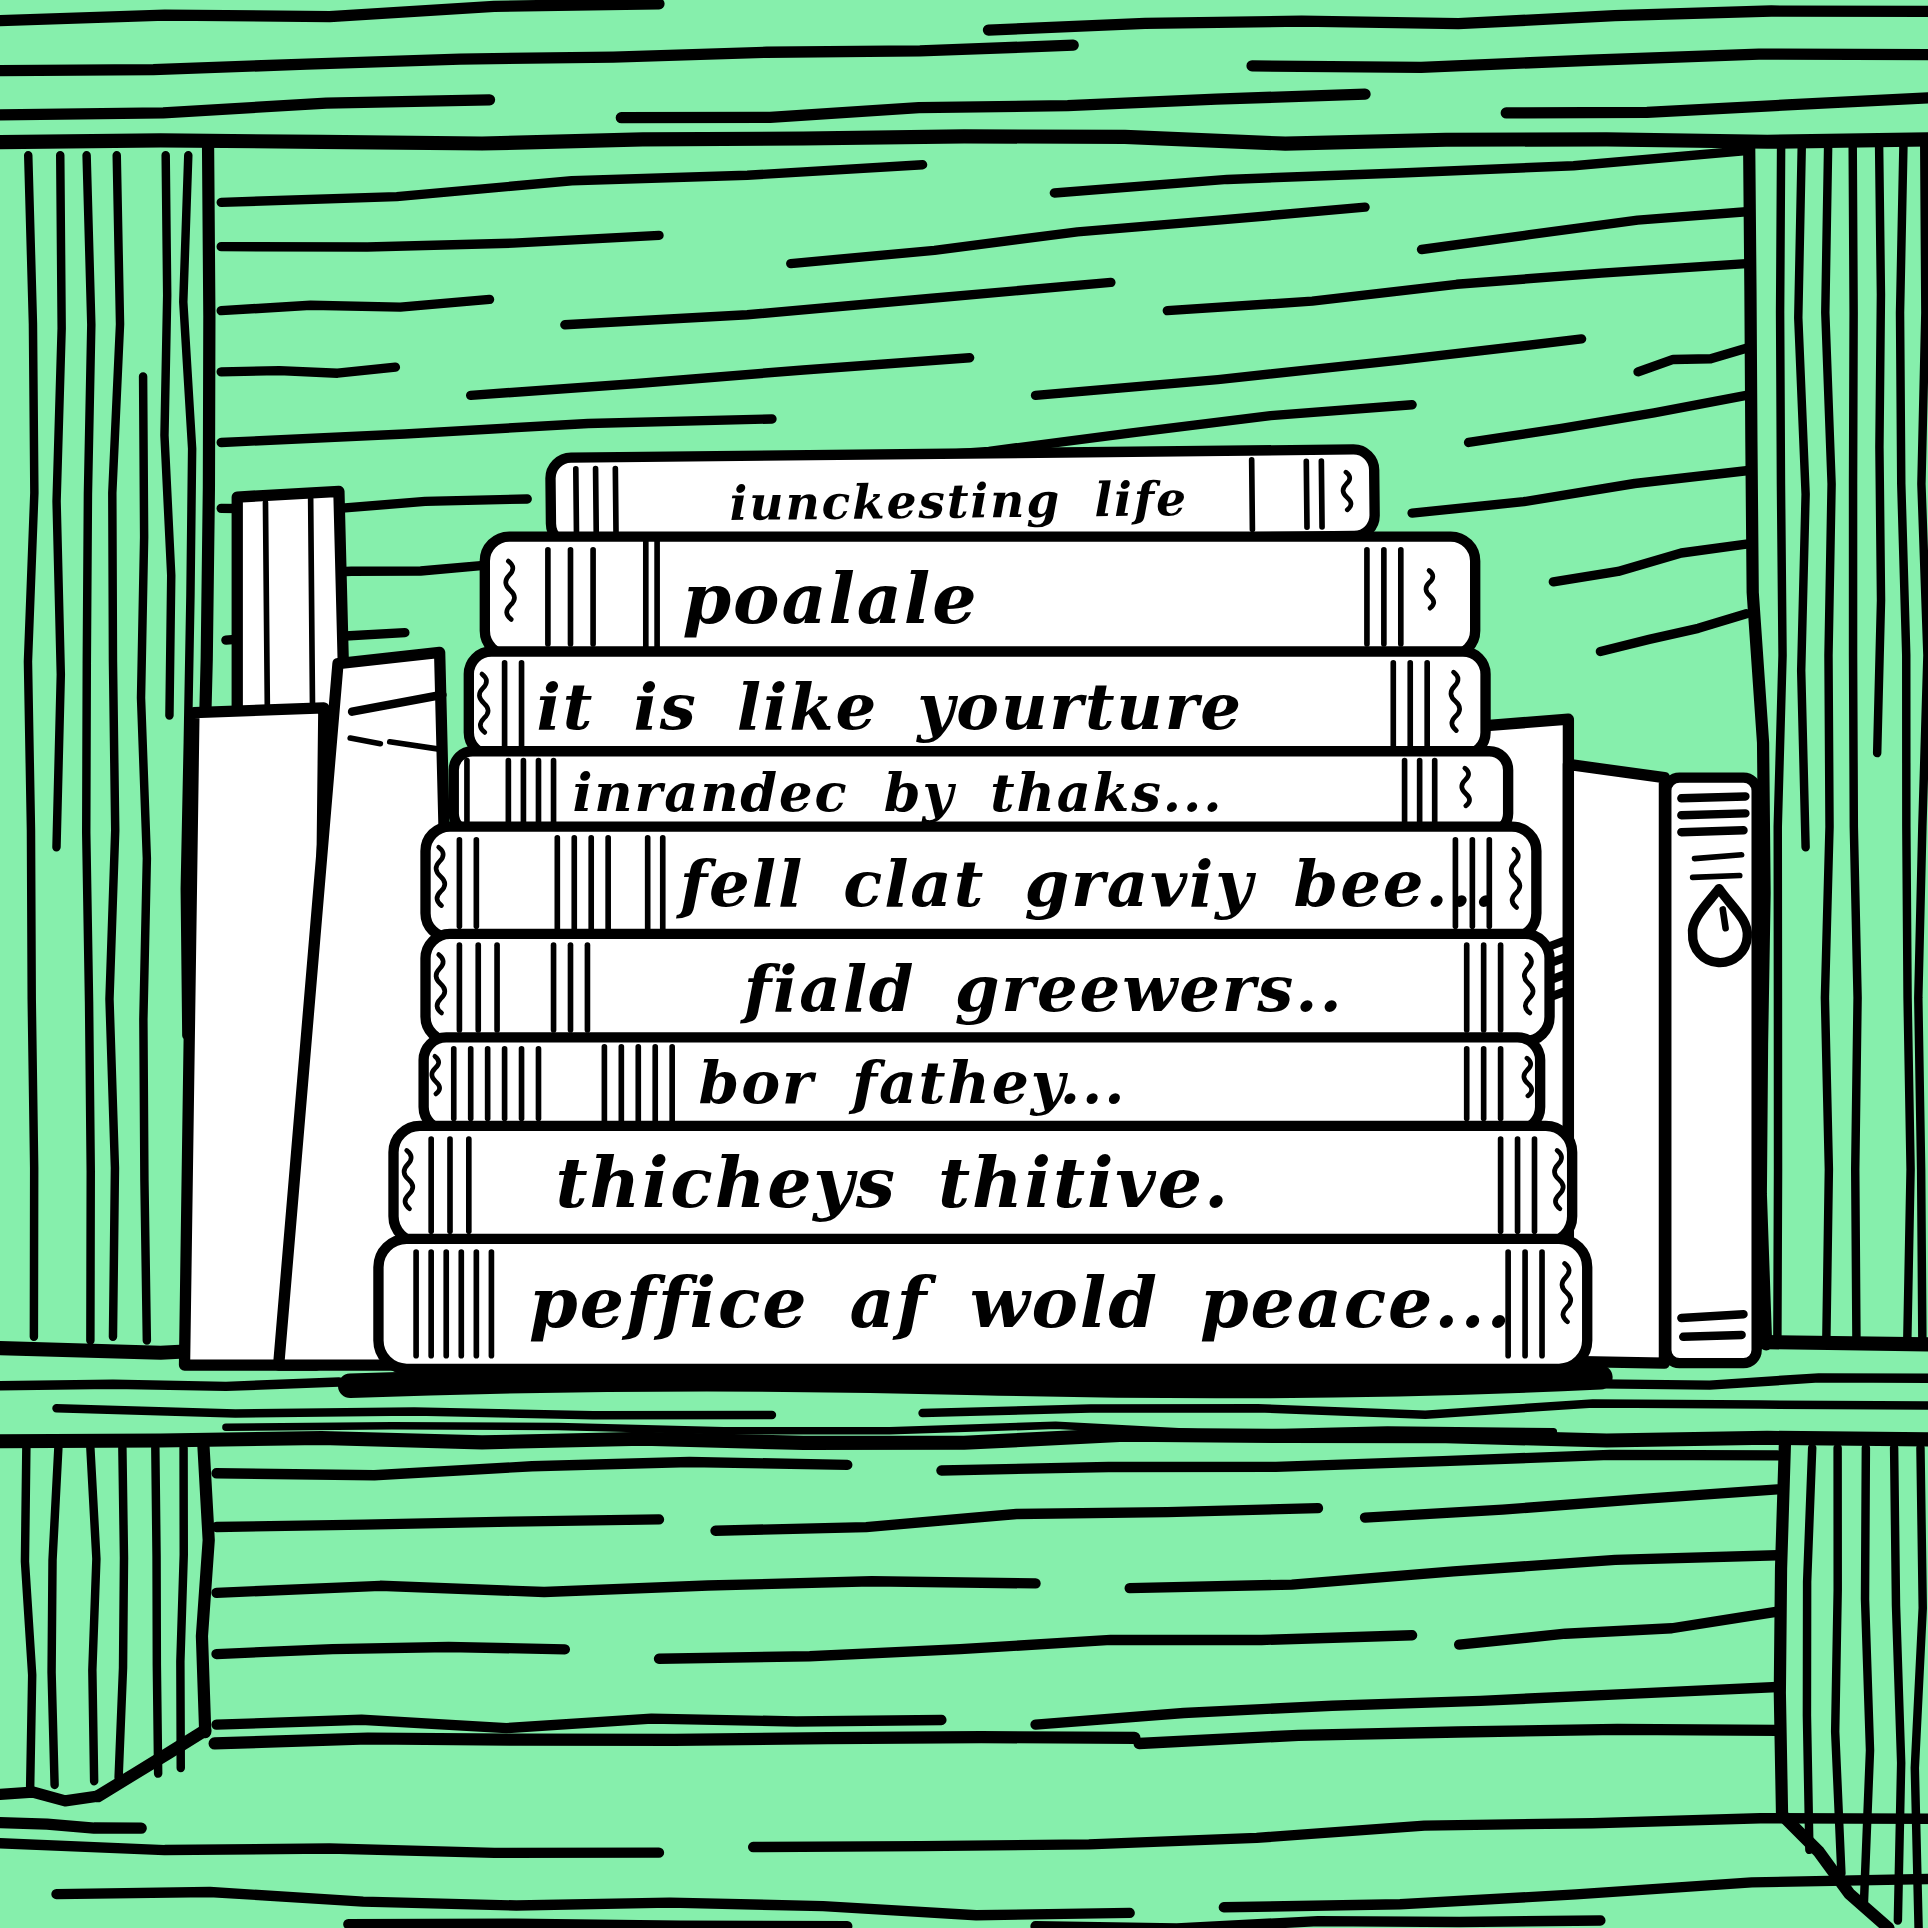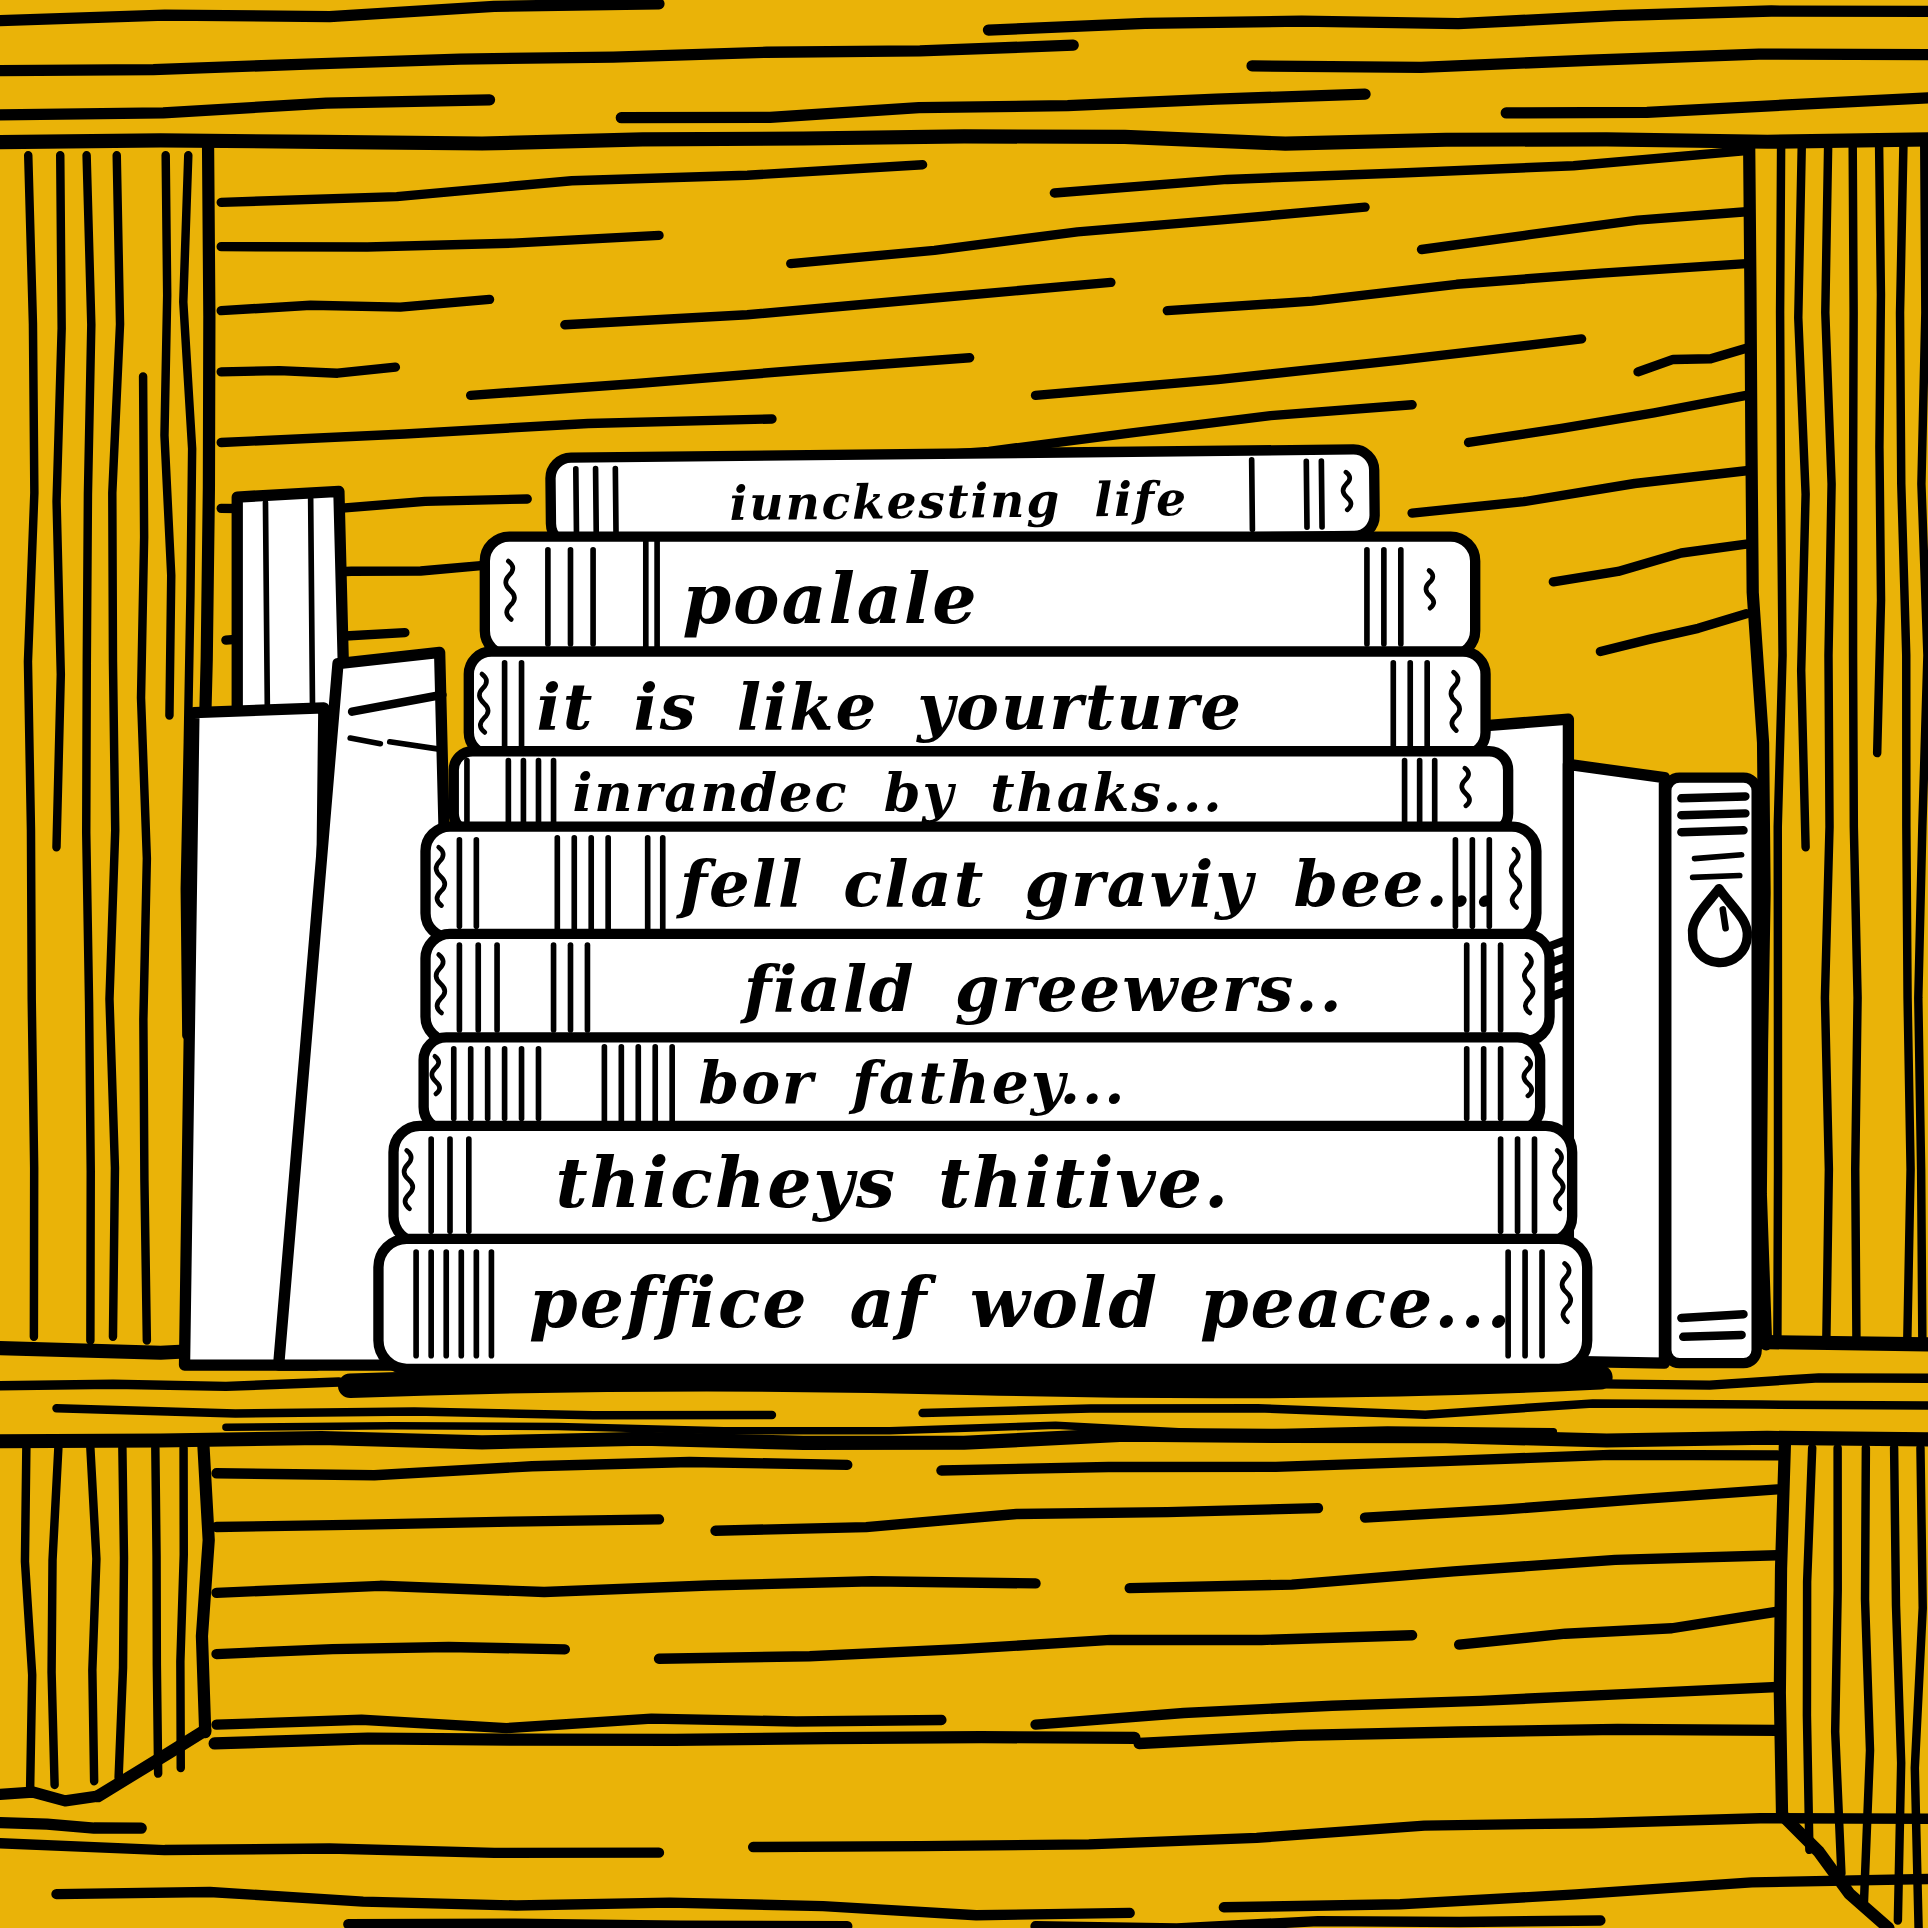--- a/index.html
+++ b/index.html
@@ -1,16 +1,16 @@
 <!DOCTYPE html>
 <html style="font-size:15px"><head>
 <meta charset="utf-8">
 <style>
   html,body{margin:0;padding:0;background:#ffffff;}
-  #canvas{position:relative;width:1928px;height:1928px;background:#eab308;overflow:hidden;}
+  #canvas{position:relative;width:1928px;height:1928px;background:#86efac;overflow:hidden;}
   svg{position:absolute;left:0;top:0;}
   .ink{stroke:#000000;fill:none;stroke-linecap:round;stroke-linejoin:round;}
   .spine{fill:#ffffff;stroke:#000000;stroke-width:11;}
   .band{stroke:#000000;stroke-width:6;stroke-linecap:round;}
   .band-th{stroke:#000000;stroke-width:9;stroke-linecap:round;}
   .scrib{stroke:#000000;stroke-width:5;fill:none;stroke-linecap:round;}
   .title{font-family:"DejaVu Serif", serif;font-style:italic;font-weight:bold;fill:#000000;
          letter-spacing:2px;word-spacing:16px;}
   .whitebook{fill:#ffffff;stroke:#000000;stroke-width:12;stroke-linejoin:round;}
 </style>

